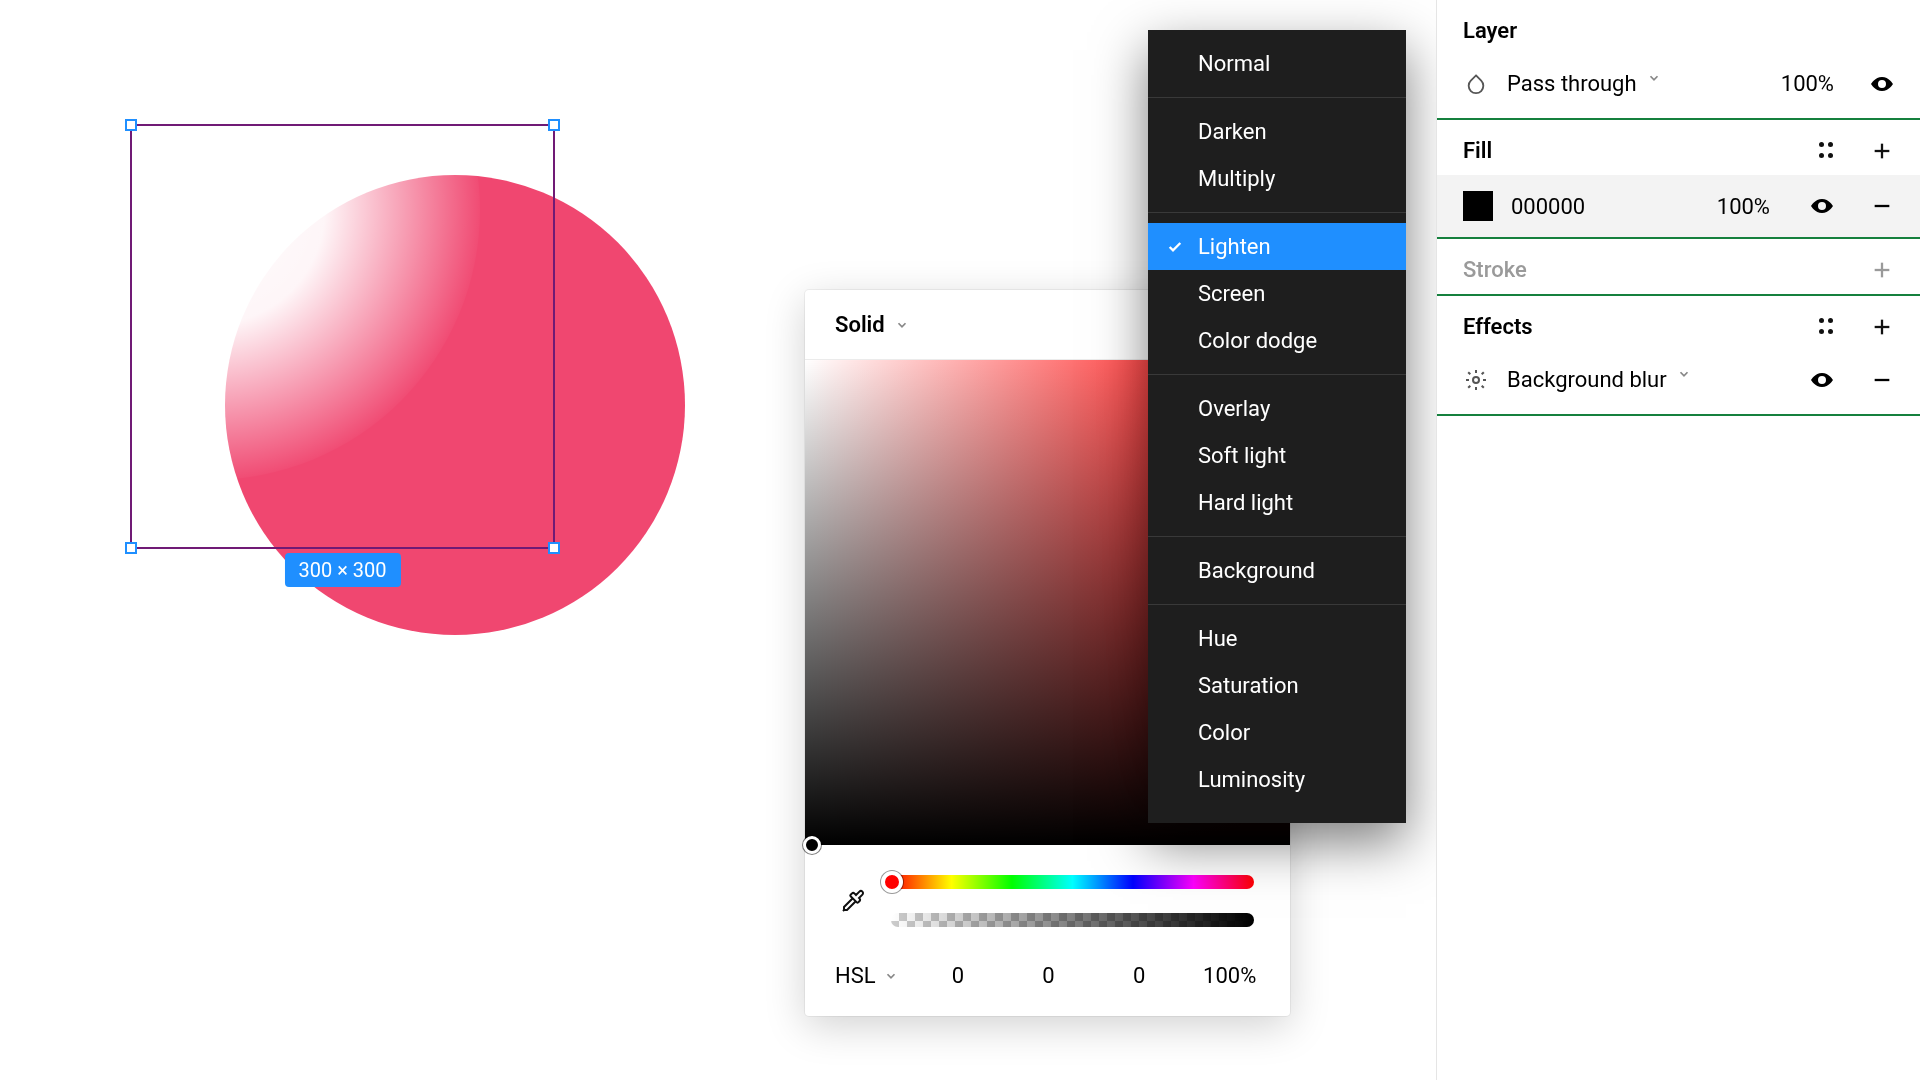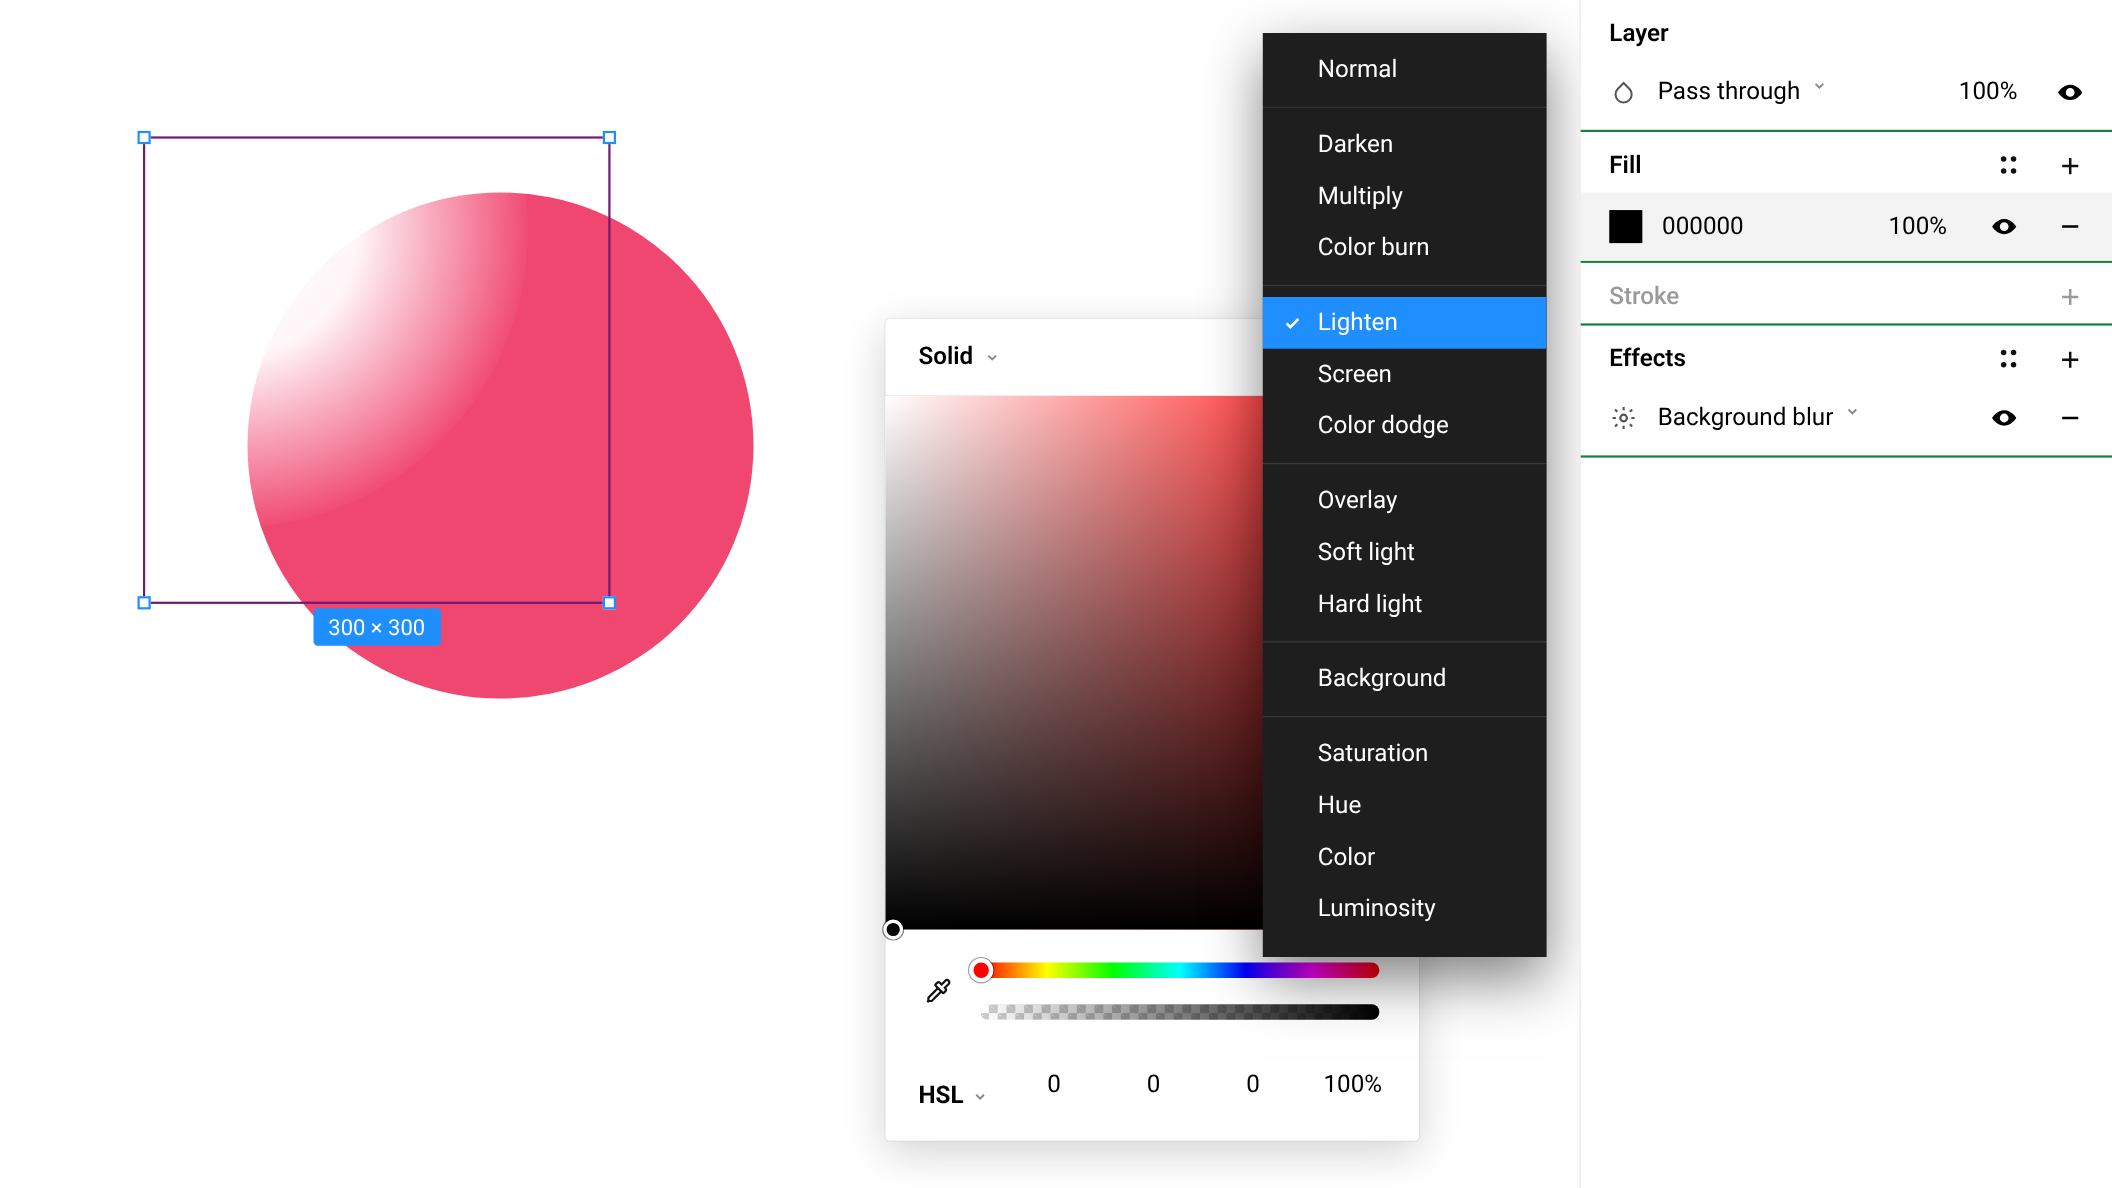--- a/index.html
+++ b/index.html
@@ -32,21 +32,21 @@
 
 .picker-sliders { display: flex; align-items: center; gap: 26px; padding: 30px 36px 14px; }
 .eyedropper { width: 30px; height: 30px; color: #111; }
 .slider-col { flex: 1; display: flex; flex-direction: column; gap: 24px; }
 .hue-track { height: 14px; border-radius: 8px; background: linear-gradient(to right, #ff0000, #ffff00, #00ff00, #00ffff, #0000ff, #ff00ff, #ff0000); position: relative; }
 .hue-thumb { position: absolute; left: 1px; top: 50%; transform: translate(-50%,-50%); width: 22px; height: 22px; border-radius: 50%; background: #ff0000; border: 4px solid #fff; box-shadow: 0 0 0 1px rgba(0,0,0,0.4); }
 .alpha-track { height: 14px; border-radius: 8px; position: relative; background-image: linear-gradient(45deg,#ccc 25%,transparent 25%,transparent 75%,#ccc 75%,#ccc),linear-gradient(45deg,#ccc 25%,transparent 25%,transparent 75%,#ccc 75%,#ccc); background-size: 16px 16px; background-position: 0 0, 8px 8px; background-color: #fff; }
 .alpha-track::after { content:""; position:absolute; inset:0; border-radius:8px; background: linear-gradient(to right, rgba(0,0,0,0), #000); }
 
 .picker-values { display: flex; align-items: center; gap: 30px; padding: 22px 30px 28px; font-size: 22px; }
-.mode-sel { display:flex; align-items:center; gap:8px; font-weight:700;margin-top:21px; }
+.mode-sel { display:flex; align-items:center; gap:8px; font-weight:400; }
 .val { flex:1; text-align:center; }
 
 
 .blend-menu { position: absolute; left: 1148px; top: 30px; width: 258px; background: #1e1e1e; color: #fff; border-radius: 0; box-shadow: 0 20px 50px rgba(0,0,0,0.5); padding-bottom: 10px; font-size: 22px; overflow: hidden; }
 .blend-group { padding: 10px 0; border-bottom: 1px solid rgba(255,255,255,0.12); }
 .blend-group:last-child { border-bottom: none; }
 .blend-item { display:flex; align-items:center; gap: 14px; padding: 11px 22px 11px 18px; cursor: pointer; }
 .blend-item .check { width: 18px; display:inline-flex; justify-content:center; }
 .blend-item.selected { background: #1f8fff; }
 
@@ -140,24 +140,20 @@
     </div>
     <div class="blend-group">
       <div class="blend-item">
         <span class="check"></span>
         <span>Darken</span>
       </div>
       <div class="blend-item">
         <span class="check"></span>
         <span>Multiply</span>
       </div>
-      <div class="blend-item">
-        <span class="check"></span>
-        <span>Color burn</span>
-      </div>
     </div>
     <div class="blend-group">
       <div class="blend-item selected">
         <span class="check">
           <svg width="16" height="16" viewBox="0 0 24 24" fill="none" stroke="currentColor" stroke-width="3.5">
             <polyline points="20 6 9 17 4 12"></polyline>
           </svg>
         </span>
         <span>Lighten</span>
       </div>
@@ -186,25 +182,25 @@
     </div>
     <div class="blend-group">
       <div class="blend-item">
         <span class="check"></span>
         <span>Background</span>
       </div>
     </div>
     <div class="blend-group">
       <div class="blend-item">
         <span class="check"></span>
+        <span>Hue</span>
+      </div>
+      <div class="blend-item">
+        <span class="check"></span>
         <span>Saturation</span>
-      </div>
-      <div class="blend-item">
-        <span class="check"></span>
-        <span>Hue</span>
       </div>
       <div class="blend-item">
         <span class="check"></span>
         <span>Color</span>
       </div>
       <div class="blend-item">
         <span class="check"></span>
         <span>Luminosity</span>
       </div>
     </div>

